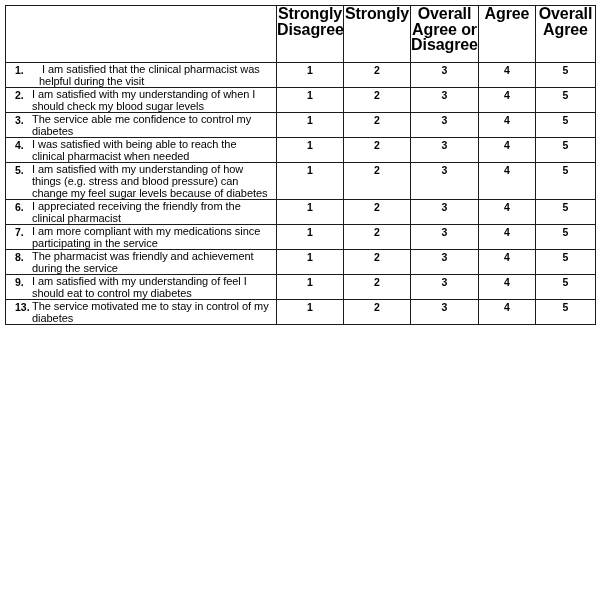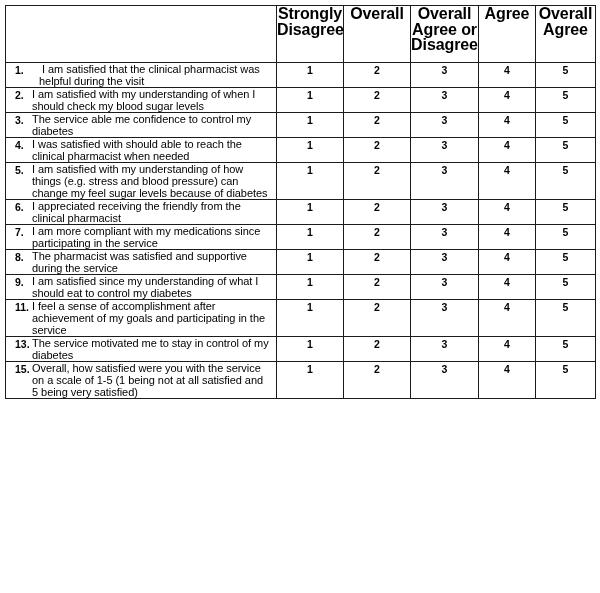--- a/index.html
+++ b/index.html
@@ -104,21 +104,21 @@
       <col class="c-sd">
       <col class="c-d">
       <col class="c-n">
       <col class="c-a">
       <col class="c-sa">
     </colgroup>
     <thead>
       <tr>
         <th class="blank-head"></th>
         <th>Strongly Disagree</th>
-        <th>Overall</th>
+        <th>Strongly</th>
         <th>Overall Agree or Disagree</th>
         <th>Agree</th>
         <th>Overall Agree</th>
       </tr>
     </thead>
     <tbody id="survey-body">
         <tr>
           <td class="item-cell">
             <div class="item-inner">
               <span class="item-num">1.</span>
@@ -154,21 +154,21 @@
           <td class="scale-cell">1</td>
           <td class="scale-cell">2</td>
           <td class="scale-cell">3</td>
           <td class="scale-cell">4</td>
           <td class="scale-cell">5</td>
         </tr>
         <tr>
           <td class="item-cell">
             <div class="item-inner">
               <span class="item-num">4.</span>
-              <span class="item-text">I was satisfied with should able to reach the clinical pharmacist when needed</span>
+              <span class="item-text">I was satisfied with being able to reach the clinical pharmacist when needed</span>
             </div>
           </td>
           <td class="scale-cell">1</td>
           <td class="scale-cell">2</td>
           <td class="scale-cell">3</td>
           <td class="scale-cell">4</td>
           <td class="scale-cell">5</td>
         </tr>
         <tr>
           <td class="item-cell">
@@ -206,73 +206,47 @@
           <td class="scale-cell">1</td>
           <td class="scale-cell">2</td>
           <td class="scale-cell">3</td>
           <td class="scale-cell">4</td>
           <td class="scale-cell">5</td>
         </tr>
         <tr>
           <td class="item-cell">
             <div class="item-inner">
               <span class="item-num">8.</span>
-              <span class="item-text">The pharmacist was satisfied and supportive during the service</span>
+              <span class="item-text">The pharmacist was friendly and achievement during the service</span>
             </div>
           </td>
           <td class="scale-cell">1</td>
           <td class="scale-cell">2</td>
           <td class="scale-cell">3</td>
           <td class="scale-cell">4</td>
           <td class="scale-cell">5</td>
         </tr>
         <tr>
           <td class="item-cell">
             <div class="item-inner">
               <span class="item-num">9.</span>
-              <span class="item-text">I am satisfied since my understanding of what I should eat to control my diabetes</span>
-            </div>
-          </td>
-          <td class="scale-cell">1</td>
-          <td class="scale-cell">2</td>
-          <td class="scale-cell">3</td>
-          <td class="scale-cell">4</td>
-          <td class="scale-cell">5</td>
-        </tr>
-        <tr>
-          <td class="item-cell">
-            <div class="item-inner">
-              <span class="item-num">11.</span>
-              <span class="item-text">I feel a sense of accomplishment after achievement of my goals and participating in the service</span>
+              <span class="item-text">I am satisfied with my understanding of feel I should eat to control my diabetes</span>
             </div>
           </td>
           <td class="scale-cell">1</td>
           <td class="scale-cell">2</td>
           <td class="scale-cell">3</td>
           <td class="scale-cell">4</td>
           <td class="scale-cell">5</td>
         </tr>
         <tr>
           <td class="item-cell">
             <div class="item-inner">
               <span class="item-num">13.</span>
               <span class="item-text">The service motivated me to stay in control of my diabetes</span>
-            </div>
-          </td>
-          <td class="scale-cell">1</td>
-          <td class="scale-cell">2</td>
-          <td class="scale-cell">3</td>
-          <td class="scale-cell">4</td>
-          <td class="scale-cell">5</td>
-        </tr>
-        <tr>
-          <td class="item-cell">
-            <div class="item-inner">
-              <span class="item-num">15.</span>
-              <span class="item-text">Overall, how satisfied were you with the service on a scale of 1-5 (1 being not at all satisfied and 5 being very satisfied)</span>
             </div>
           </td>
           <td class="scale-cell">1</td>
           <td class="scale-cell">2</td>
           <td class="scale-cell">3</td>
           <td class="scale-cell">4</td>
           <td class="scale-cell">5</td>
         </tr>
       </tbody>
   </table>

